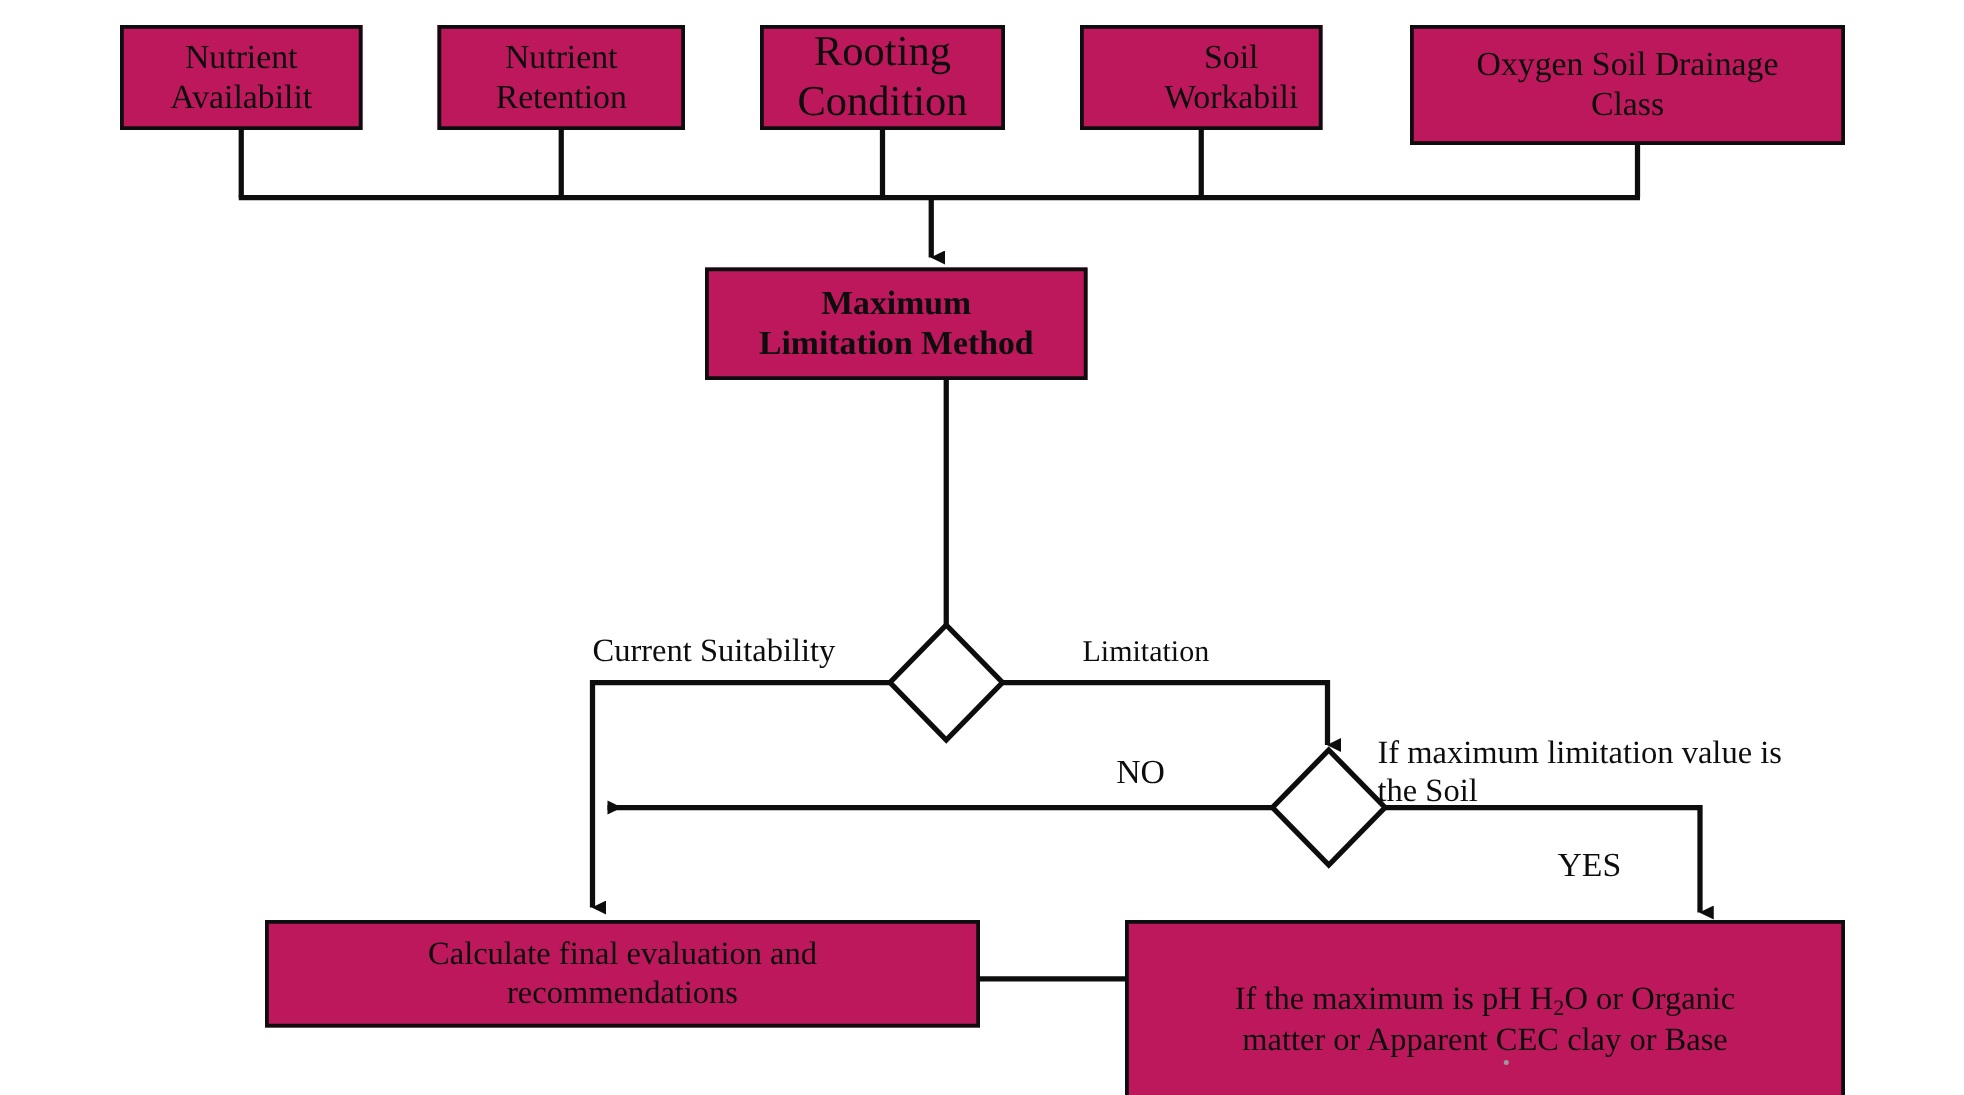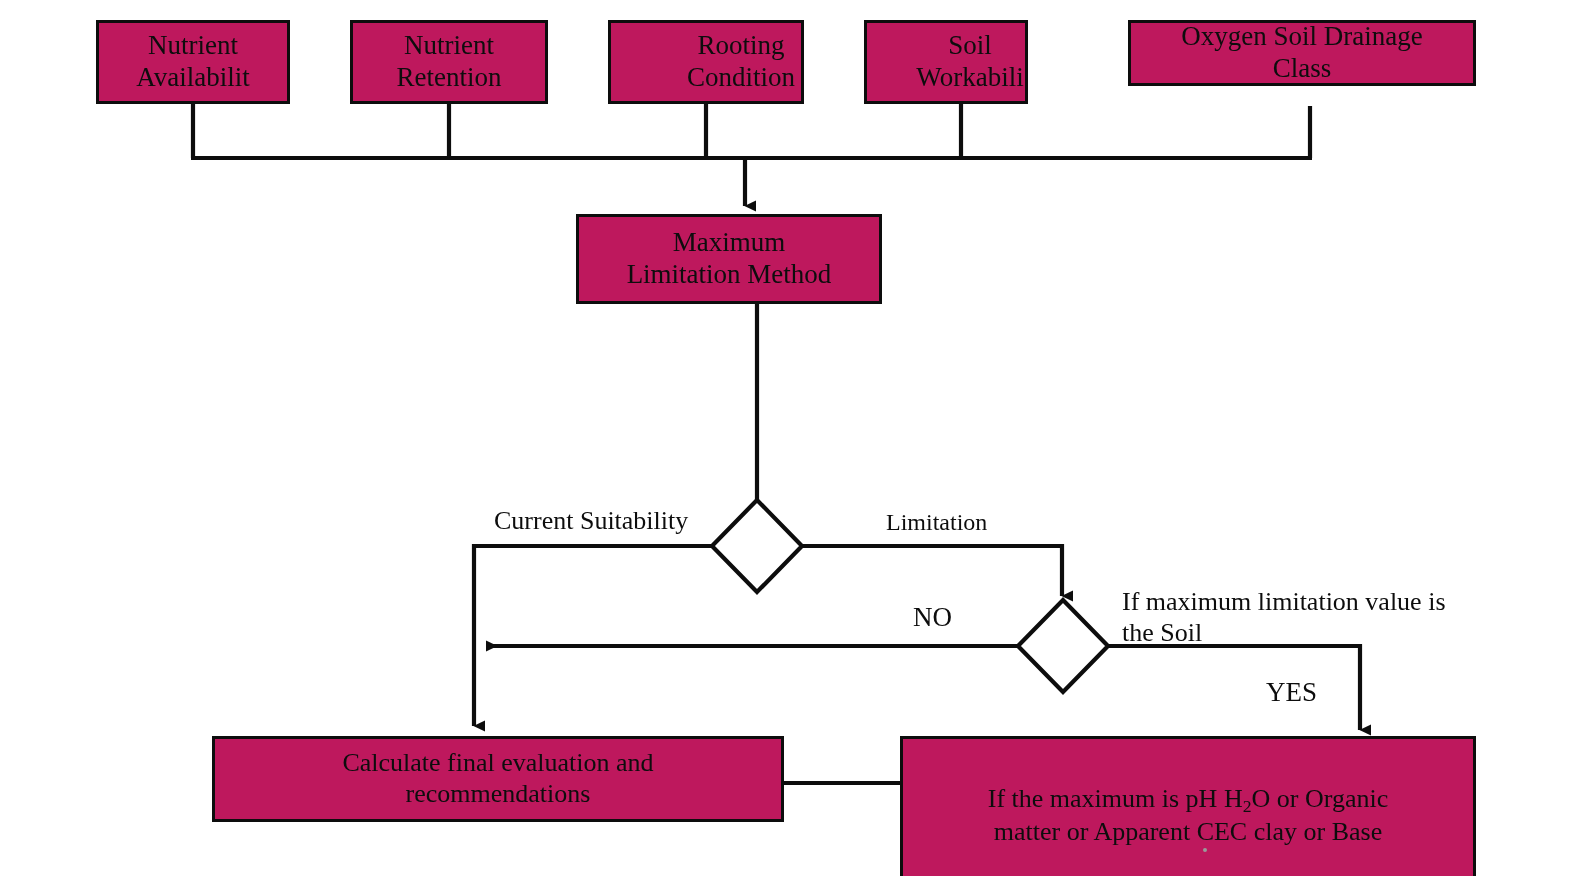--- a/index.html
+++ b/index.html
@@ -39,28 +39,27 @@
     display: block;
     padding: 0 6px;
     white-space: pre-line;
   }
   .edge-label {
     position: absolute;
     color: #0d0d0d;
     white-space: pre-line;
     line-height: 1.2;
     z-index: 4;
-    margin-left: 20px;
   }
   .n-avail  { left: 96px;  top: 20px;  width: 194px; height: 84px; font-size: 27px; }
   .n-reten  { left: 350px; top: 20px;  width: 198px; height: 84px; font-size: 27px; }
-  .n-root   { left: 608px; top: 20px;  width: 196px; height: 84px; font-size: 27px; justify-content: flex-end; }
-  .n-work   { left: 864px; top: 20px;  width: 164px; height: 84px; font-size: 27px; padding-left: 48px; }
-  .n-oxy    { left: 1128px;top: 20px;  width: 348px; height: 66px; font-size: 27px; }
-  .n-max    { left: 576px; top: 214px; width: 306px; height: 90px; font-size: 27px; }
+  .n-root   { left: 608px; top: 20px;  width: 196px; height: 84px; font-size: 34px; }
+  .n-work   { left: 864px; top: 20px;  width: 194px; height: 84px; font-size: 27px; padding-left: 48px; }
+  .n-oxy    { left: 1128px;top: 20px;  width: 348px; height: 96px; font-size: 27px; }
+  .n-max    { left: 564px; top: 214px; width: 306px; height: 90px; font-size: 27px; font-weight: bold; }
   .n-final  { left: 212px; top: 736px; width: 572px; height: 86px; font-size: 26px; }
   .n-improv { left: 900px; top: 736px; width: 576px; height: 160px; font-size: 26px; }
   .lbl-current   { left: 474px;  top: 505px; font-size: 26px; }
   .lbl-potential { left: 866px;  top: 508px; font-size: 24px; }
   .lbl-no        { left: 893px;  top: 601px; font-size: 27px; }
   .lbl-yes       { left: 1246px; top: 676px; font-size: 27px; }
   .lbl-ifmax     { left: 1102px; top: 586px; font-size: 26px; }
   sub { font-size: 0.68em; vertical-align: -0.28em; }
   .speck {
     position: absolute;

